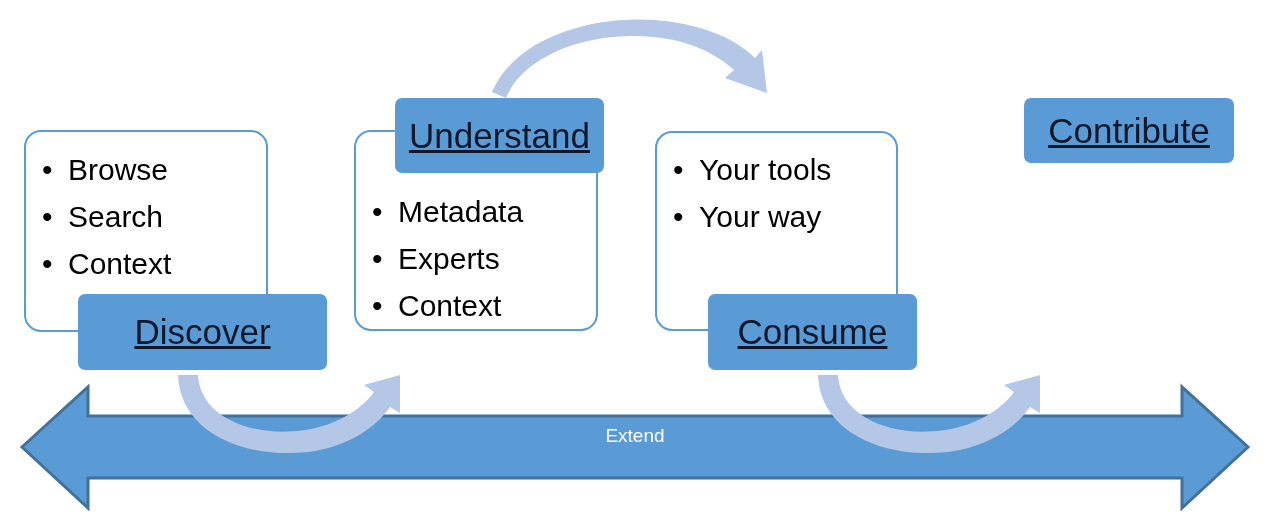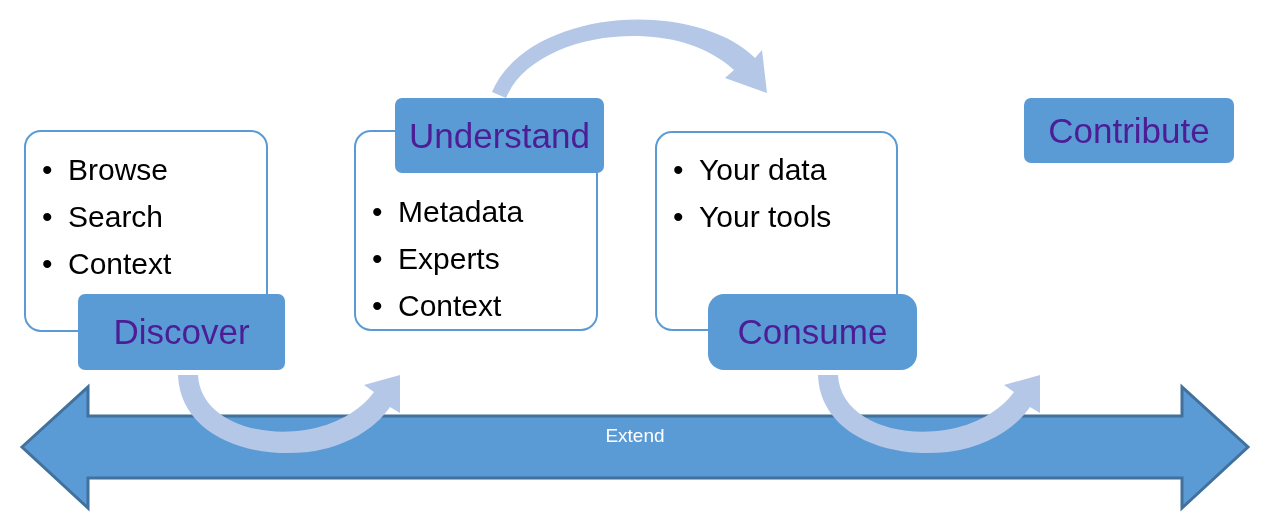--- a/index.html
+++ b/index.html
@@ -48,27 +48,28 @@
     font-size: 30px;
     line-height: 47px;
   }
 
   
   .chip {
     position: absolute;
     box-sizing: border-box;
     background: #5B9BD5;
     border-radius: 7px;
-    color: #4c1d95;
+    color: #0f172a;
     font-size: 35px;
     display: flex;
     align-items: center;
     justify-content: center;
     z-index: 5;
     white-space: nowrap;
+    text-decoration: underline;
   }
 
   
   .extend-bar {
     position: absolute;
     left: 0;
     top: 380px;
     width: 1270px;
     height: 135px;
     z-index: 3;
@@ -127,38 +128,38 @@
              C 102 83, 50 62, 48 20 Z" fill="#B4C7E7"></path>
   </svg>
 
   <div class="card" style="left:24px; top:130px; width:244px; height:202px;">
     <ul class="card-list" style="margin-top:14px; margin-left:14px;">
       <li>Browse</li>
       <li>Search</li>
       <li>Context</li>
     </ul>
   </div>
-  <div class="chip" style="left:78px; top:294px; width:207px; height:76px;">Discover</div>
+  <div class="chip" style="left:78px; top:294px; width:249px; height:76px;">Discover</div>
 
   <div class="card" style="left:354px; top:130px; width:244px; height:201px;">
     <ul class="card-list" style="margin-top:56px; margin-left:14px;">
       <li>Metadata</li>
       <li>Experts</li>
       <li>Context</li>
     </ul>
   </div>
   <div class="chip" style="left:395px; top:98px; width:209px; height:75px;">Understand</div>
 
   <div class="card" style="left:655px; top:131px; width:243px; height:200px;">
     <ul class="card-list" style="margin-top:13px; margin-left:14px;">
-      <li>Your data</li>
       <li>Your tools</li>
+      <li>Your way</li>
     </ul>
   </div>
-  <div class="chip" style="left:708px; top:294px; width:209px; height:76px;border-radius:16px;">Consume</div>
+  <div class="chip" style="left:708px; top:294px; width:209px; height:76px;">Consume</div>
 
   <div class="chip" style="left:1024px; top:98px; width:210px; height:65px;">Contribute</div>
 
   <svg class="extend-bar" viewBox="0 0 1270 135">
     <path d="M 22 67
              L 88 7
              L 88 36
              L 1182 36
              L 1182 7
              L 1248 67

